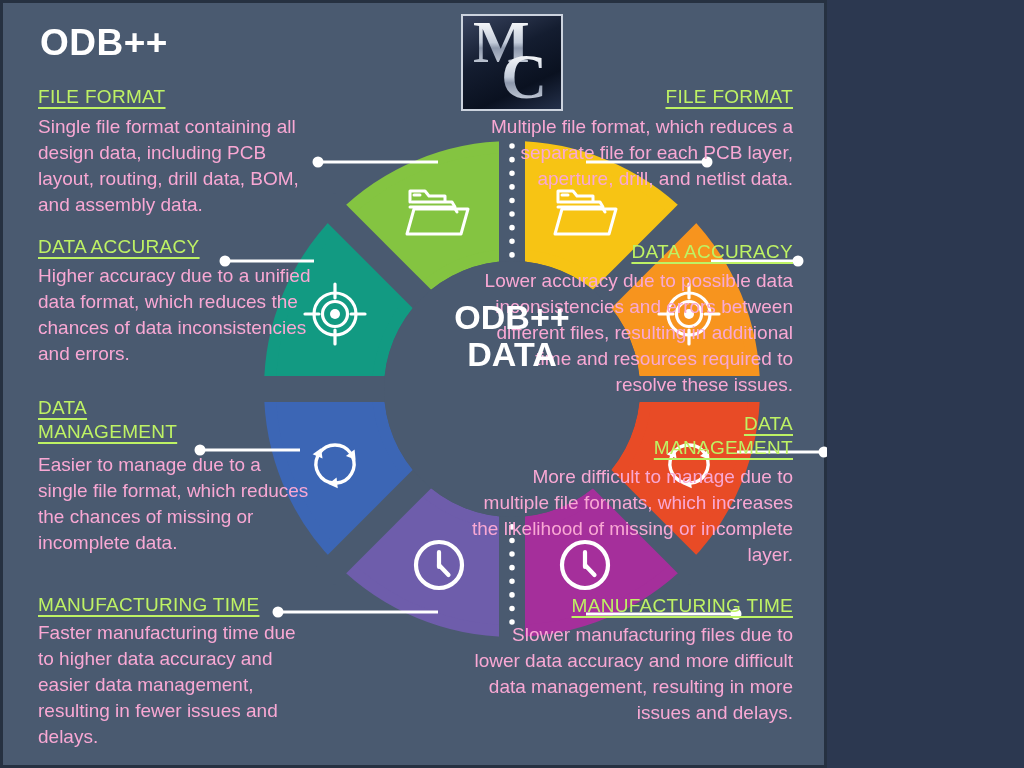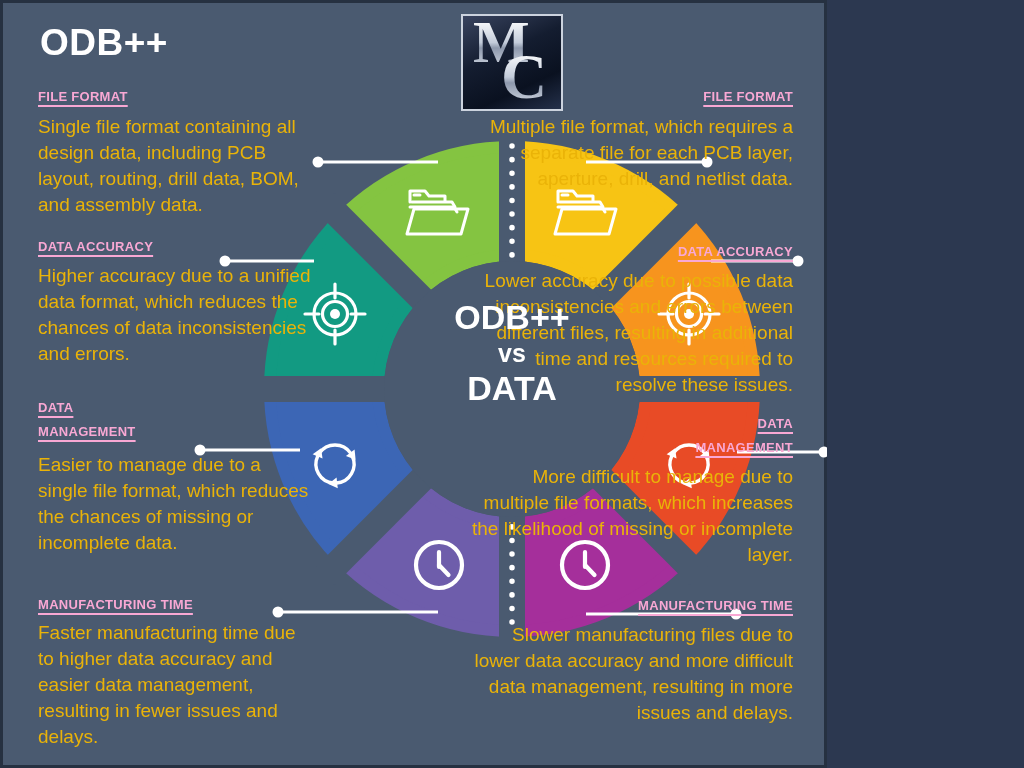--- a/index.html
+++ b/index.html
@@ -24,25 +24,25 @@
   .logo span{
     position:absolute;font-family:"Liberation Serif",serif;font-weight:700;
     background:linear-gradient(180deg,#ffffff 15%,#c3ccda 50%,#8d98ac 58%,#eef2f8 100%);
     -webkit-background-clip:text;background-clip:text;color:transparent;
     text-shadow:0 0 1px rgba(0,0,0,.0);
   }
   .logo .m{left:10px;top:-8px;font-size:60px;}
   .logo .c{left:38px;top:24px;font-size:64px;}
   
   .sec-head{
-    position:absolute;color:#f9a8d4;font-weight:700;font-size:13px;letter-spacing:.3px;
+    position:absolute;color:#bef264;font-weight:400;font-size:19px;letter-spacing:.3px;
     text-decoration:underline;text-decoration-thickness:2px;text-underline-offset:4px;
     white-space:pre-line;line-height:24px;
   }
-  .sec-body{position:absolute;color:#eab308;font-size:19px;line-height:26px;}
+  .sec-body{position:absolute;color:#f9a8d4;font-size:19px;line-height:26px;}
   .col-left .sec-head{left:38px;width:274px;}
   .col-left .sec-body{left:38px;width:274px;}
   .col-right .sec-head{right:34px;width:322px;text-align:right;}
   .col-right .sec-body{right:34px;width:322px;text-align:right;}
   
   .center-label{position:absolute;left:362px;top:299px;width:300px;text-align:center;color:#fff;font-weight:800;}
   .center-label .l1,.center-label .l3,.center-label .l4{font-size:34px;line-height:37px;}
   .center-label .l2{font-size:25px;line-height:34px;}
   
   .website{position:absolute;left:352px;top:671px;width:300px;text-align:center;
@@ -156,30 +156,29 @@
     <div class="sec-body" style="top:263px">Higher accuracy due to a unified data format, which reduces the chances of data inconsistencies and errors.</div>
     <div class="sec-head" style="top:396px">DATA
 MANAGEMENT</div>
     <div class="sec-body" style="top:452px">Easier to manage due to a single file format, which reduces the chances of missing or incomplete data.</div>
     <div class="sec-head" style="top:593px">MANUFACTURING TIME</div>
     <div class="sec-body" style="top:620px">Faster manufacturing time due to higher data accuracy and easier data management, resulting in fewer issues and delays.</div>
   </div>
 
   <div class="col-right">
     <div class="sec-head" style="top:85px">FILE FORMAT</div>
-    <div class="sec-body" style="top:114px">Multiple file format, which requires a separate file for each PCB layer, aperture, drill, and netlist data.</div>
+    <div class="sec-body" style="top:114px">Multiple file format, which reduces a separate file for each PCB layer, aperture, drill, and netlist data.</div>
     <div class="sec-head" style="top:240px">DATA ACCURACY</div>
     <div class="sec-body" style="top:268px">Lower accuracy due to possible data inconsistencies and errors between different files, resulting in additional time and resources required to resolve these issues.</div>
     <div class="sec-head" style="top:412px">DATA
 MANAGEMENT</div>
     <div class="sec-body" style="top:464px">More difficult to manage due to multiple file formats, which increases the likelihood of missing or incomplete layer.</div>
     <div class="sec-head" style="top:594px">MANUFACTURING TIME</div>
     <div class="sec-body" style="top:622px">Slower manufacturing files due to lower data accuracy and more difficult data management, resulting in more issues and delays.</div>
   </div>
 
   <div class="center-label">
     <div class="l1">ODB++</div>
-    <div class="l2">vs</div>
     <div class="l4">DATA</div>
   </div>
 
 
 </div>
 
 </body></html>

